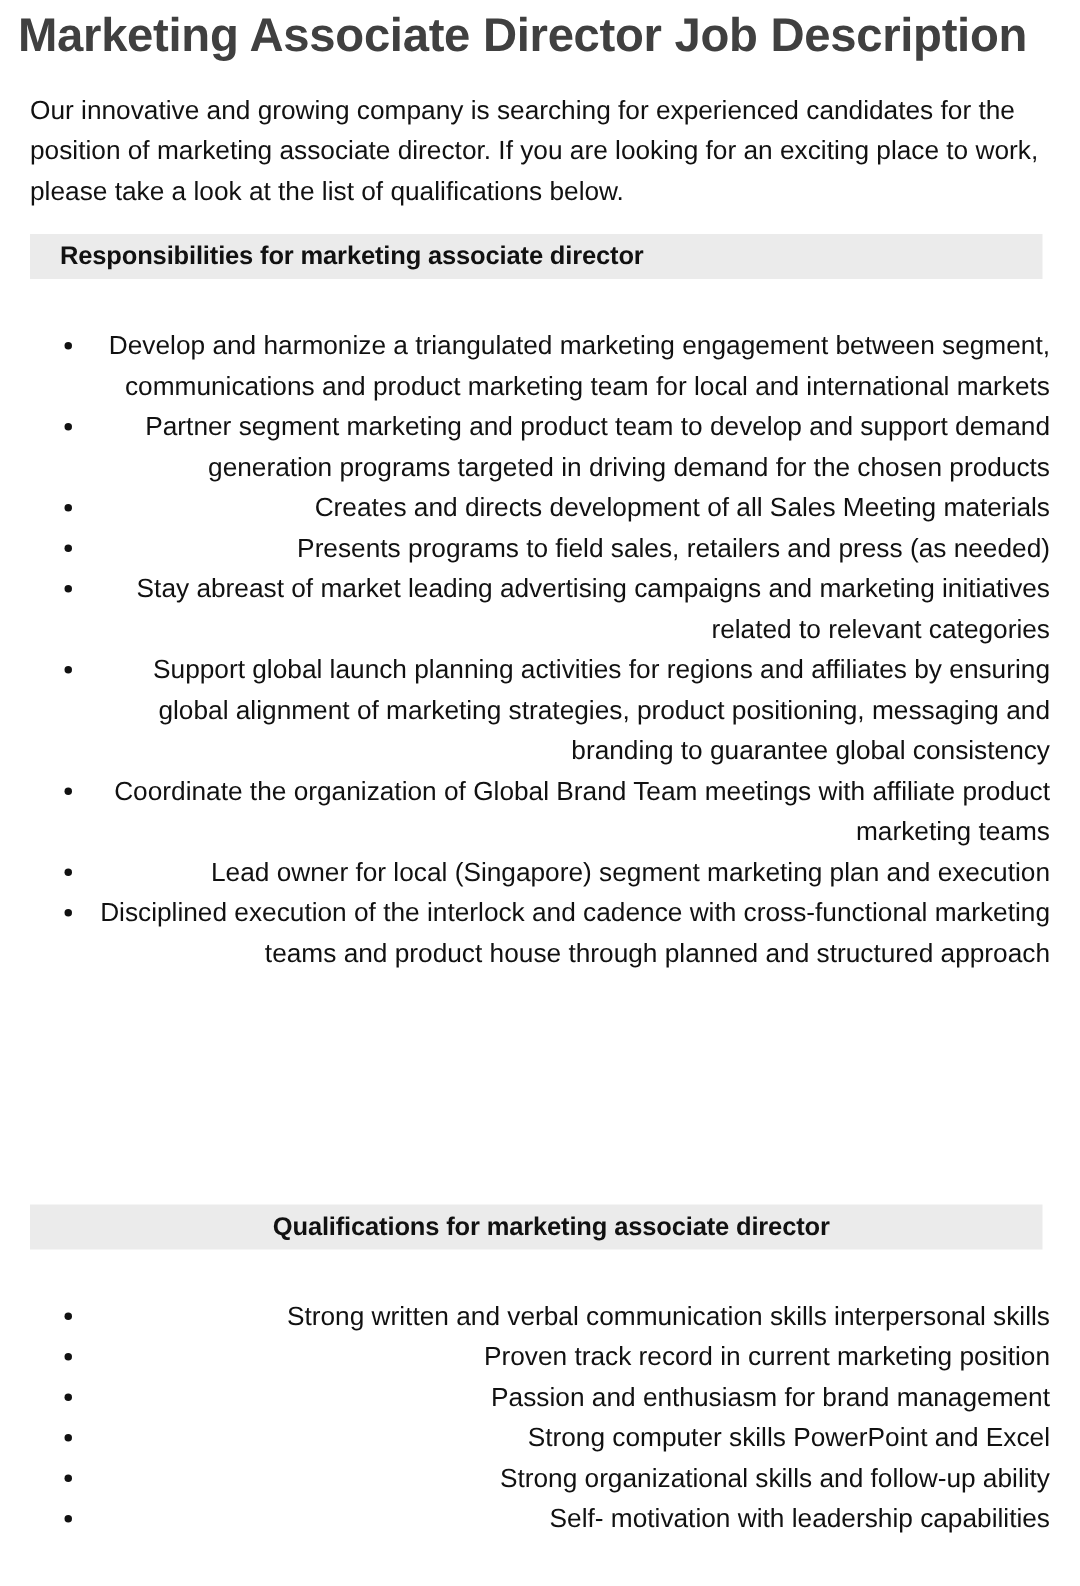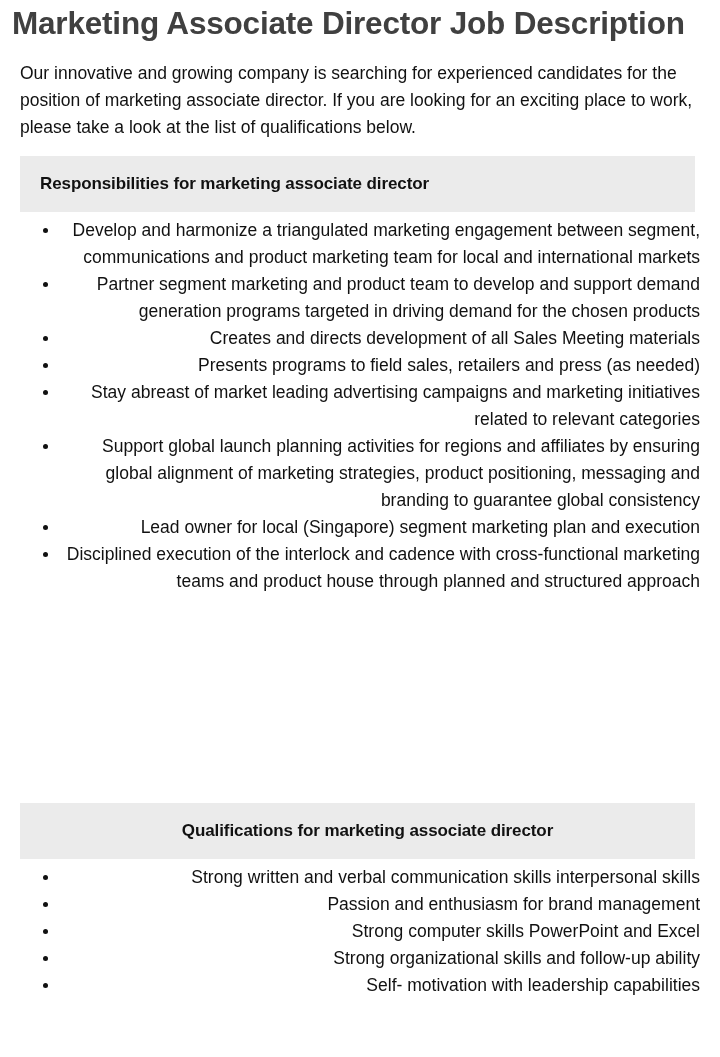--- a/index.html
+++ b/index.html
@@ -37,21 +37,21 @@
     width: 680px;
     font-size: 17.5px;
     line-height: 27px;
     margin: 0;
     color: #111111;
   }
   .section-header {
     position: absolute;
     left: 20px;
     width: 675px;
-    height: 56px;
+    height: 30px;
     background: #ebebeb;
     box-sizing: border-box;
     padding-left: 20px;
     display: flex;
     align-items: center;
   }
   .section-header h2 {
     margin: 0;
     font-size: 17px;
     font-weight: bold;
@@ -100,29 +100,31 @@
     <h2>Responsibilities for marketing associate director</h2>
   </div>
 
   <ul class="list" style="top:217px;">
     <li>Develop and harmonize a triangulated marketing engagement between segment, communications and product marketing team for local and international markets</li>
     <li>Partner segment marketing and product team to develop and support demand generation programs targeted in driving demand for the chosen products</li>
     <li>Creates and directs development of all Sales Meeting materials</li>
     <li>Presents programs to field sales, retailers and press (as needed)</li>
     <li>Stay abreast of market leading advertising campaigns and marketing initiatives related to relevant categories</li>
     <li>Support global launch planning activities for regions and affiliates by ensuring global alignment of marketing strategies, product positioning, messaging and branding to guarantee global consistency</li>
+    <li>Coordinate the organization of Global Brand Team meetings with affiliate product marketing teams</li>
     <li>Lead owner for local (Singapore) segment marketing plan and execution</li>
     <li>Disciplined execution of the interlock and cadence with cross-functional marketing teams and product house through planned and structured approach</li>
   </ul>
 
   <div class="section-header" style="top:803px;justify-content:center;">
     <h2>Qualifications for marketing associate director</h2>
   </div>
 
   <ul class="list" style="top:864px;">
     <li>Strong written and verbal communication skills interpersonal skills</li>
+    <li>Proven track record in current marketing position</li>
     <li>Passion and enthusiasm for brand management</li>
     <li>Strong computer skills PowerPoint and Excel</li>
     <li>Strong organizational skills and follow-up ability</li>
     <li>Self- motivation with leadership capabilities</li>
   </ul>
 
 </div>
 
 </body></html>

